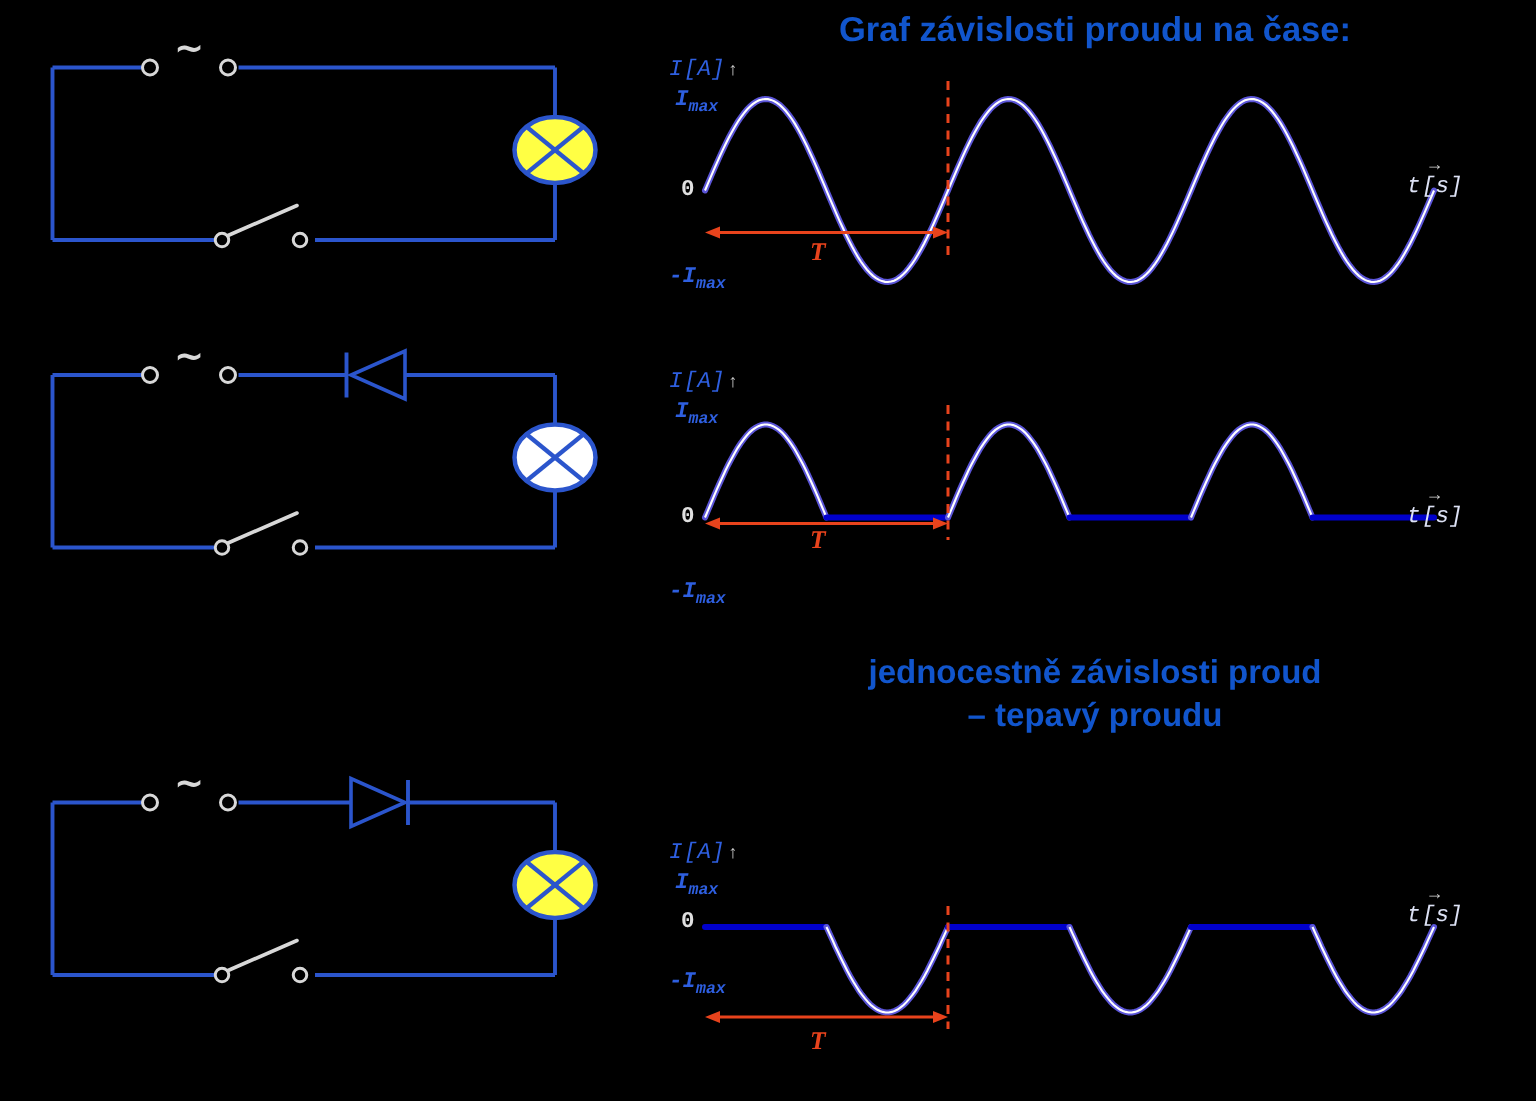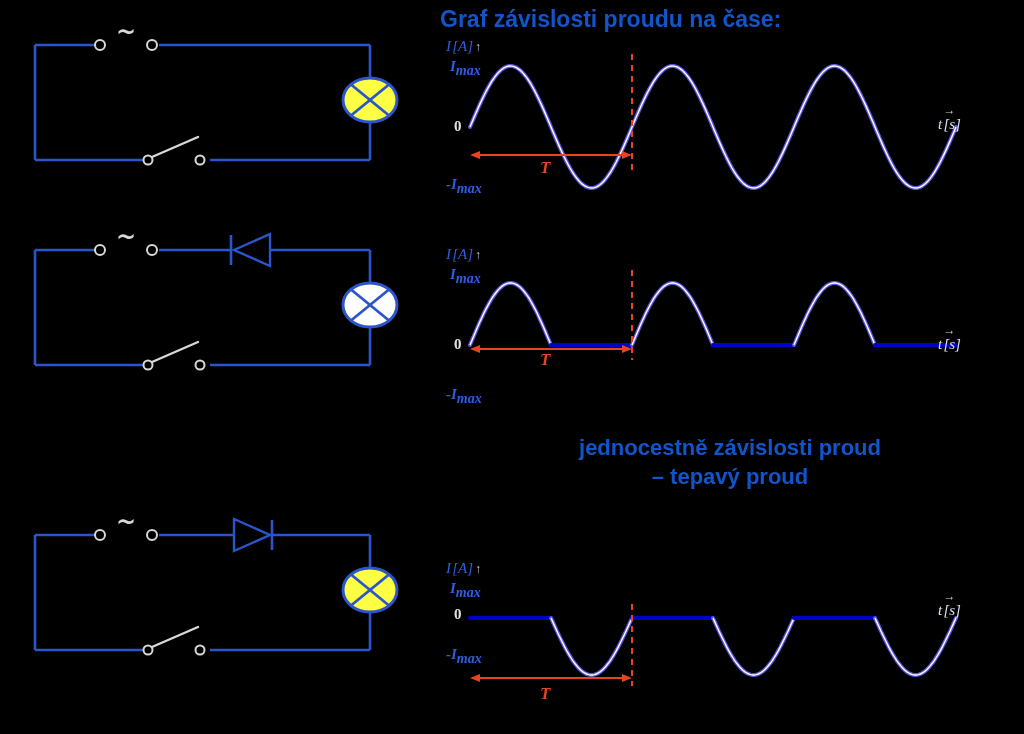--- a/index.html
+++ b/index.html
@@ -1,36 +1,36 @@
 <!DOCTYPE html>
 <html style="--bg: #000000; --text-blue: #1155cc; --axis-blue: #2e5fe0; --wire: #2b55cc; --lamp-yellow: #ffff44; --lamp-white: #ffffff; --curve: #5b55d8; --curve-core: #ffffff; --flat: #0000cc; --red: #e8431c; --gray: #d8d8d8;"><head>
 <meta charset="utf-8">
 <style>
   html,body{margin:0;padding:0;background:#000;}
   .canvas{position:relative;width:1024px;height:734px;background:var(--bg,#000);overflow:hidden;
           font-family:"Liberation Sans",sans-serif;}
-  .title{position:absolute;left:440px;top:6px;width:580px;
+  .title{position:absolute;left:440px;top:6px;width:580px;text-align:center;
          font-weight:bold;font-size:23px;color:var(--text-blue,#1155cc);}
   .caption{position:absolute;left:440px;top:434px;width:580px;text-align:center;
            font-weight:bold;font-size:22px;color:var(--text-blue,#1155cc);line-height:1.3;}
   .circuit{position:absolute;width:400px;height:150px;}
   .wire{stroke:var(--wire,#2b55cc);stroke-width:2.6;fill:none;}
   .terminal{stroke:var(--gray,#d8d8d8);stroke-width:2;fill:#000;}
   .tilde{fill:var(--gray,#d8d8d8);font-size:24px;font-weight:bold;font-family:"DejaVu Sans",sans-serif;}
   .lever{stroke:var(--gray,#d8d8d8);stroke-width:2.4;stroke-linecap:round;}
   .lamp-yellow{fill:var(--lamp-yellow,#ffff44);stroke:var(--wire,#2b55cc);stroke-width:3;}
   .lamp-white{fill:var(--lamp-white,#ffffff);stroke:var(--wire,#2b55cc);stroke-width:3;}
   .lamp-cross{stroke:var(--wire,#2b55cc);stroke-width:2.8;}
   .diode{fill:#000;stroke:var(--wire,#2b55cc);stroke-width:2.4;}
   .diode-bar{stroke:var(--wire,#2b55cc);stroke-width:2.6;}
   .graph{position:absolute;}
   .graph-svg{position:absolute;left:0;top:0;}
   .axis-label{position:absolute;color:var(--axis-blue,#2e5fe0);
-              font-family:Liberation Serif, serif;font-size:15px;font-style:italic;white-space:nowrap;text-align:right;}
-  .axis-label sub{font-size:14px;font-style:italic;}
+              font-family:Liberation Mono, monospace;font-size:15px;font-style:italic;white-space:nowrap;text-align:right;}
+  .axis-label sub{font-size:11px;font-style:italic;}
   .strong{font-weight:bold;}
   .lab-zero{color:#e0e0e0;font-style:normal;font-weight:bold;}
   .lab-t{color:#dde2f5;display:flex;flex-direction:column;align-items:center;line-height:1;}
   .arrow-up{font-style:normal;font-size:12px;color:#cfcfcf;margin-left:2px;}
   .arrow-right{font-style:normal;font-size:12px;color:#cfcfcf;margin-bottom:1px;}
   .t-label{position:absolute;color:var(--red,#e8431c);font-family:"Liberation Serif",serif;
            font-style:italic;font-weight:bold;font-size:17px;}
   .wave-under{stroke:var(--curve,#5b55d8);stroke-width:4;fill:none;stroke-linecap:round;}
   .wave-over{stroke:var(--curve-core,#ffffff);stroke-width:1.4;fill:none;}
   .wave-flat{stroke:var(--flat,#0000cc);stroke-width:4;fill:none;stroke-linecap:round;}
@@ -136,21 +136,21 @@
     <span class="axis-label strong" style="left:6px;top:148px"><i>-I</i><sub>max</sub></span>
     <span class="axis-label lab-t" style="left:498px;top:86px">
         <span class="arrow-right">→</span>
         <span><i>t</i> <span>[s]</span></span>
       </span>
     <span class="t-label" style="left:100px;top:112px">T</span>
   </div>
 
   <div class="caption">
     <div>jednocestně závislosti proud</div>
-    <div>– tepavý proud</div>
+    <div>– tepavý proudu</div>
   </div>
 
   <div class="graph" style="left:440px;top:556px;width:580px;height:178px">
     <svg class="graph-svg" width="580" height="178">
         <path d="M30.0 62 L111.0 62" class="wave-flat"></path>
         <path d="M111.0 62.0L113.0 66.4L115.0 70.7L116.9 75.0L118.9 79.2L120.9 83.3L122.9 87.3L124.8 91.1L126.8 94.8L128.8 98.3L130.8 101.5L132.7 104.6L134.7 107.3L136.7 109.8L138.7 112.1L140.6 114.0L142.6 115.6L144.6 117.0L146.6 118.0L148.5 118.6L150.5 119.0L152.5 119.0L154.5 118.6L156.4 118.0L158.4 117.0L160.4 115.6L162.4 114.0L164.3 112.1L166.3 109.8L168.3 107.3L170.3 104.6L172.2 101.5L174.2 98.3L176.2 94.8L178.2 91.1L180.1 87.3L182.1 83.3L184.1 79.2L186.1 75.0L188.0 70.7L190.0 66.4L192.0 62.0" class="wave-under"></path>
         <path d="M111.0 62.0L113.0 66.4L115.0 70.7L116.9 75.0L118.9 79.2L120.9 83.3L122.9 87.3L124.8 91.1L126.8 94.8L128.8 98.3L130.8 101.5L132.7 104.6L134.7 107.3L136.7 109.8L138.7 112.1L140.6 114.0L142.6 115.6L144.6 117.0L146.6 118.0L148.5 118.6L150.5 119.0L152.5 119.0L154.5 118.6L156.4 118.0L158.4 117.0L160.4 115.6L162.4 114.0L164.3 112.1L166.3 109.8L168.3 107.3L170.3 104.6L172.2 101.5L174.2 98.3L176.2 94.8L178.2 91.1L180.1 87.3L182.1 83.3L184.1 79.2L186.1 75.0L188.0 70.7L190.0 66.4L192.0 62.0" class="wave-over"></path>
         <path d="M192.0 62 L273.0 62" class="wave-flat"></path>
         <path d="M273.0 62.0L275.0 66.4L277.0 70.7L278.9 75.0L280.9 79.2L282.9 83.3L284.9 87.3L286.8 91.1L288.8 94.8L290.8 98.3L292.8 101.5L294.7 104.6L296.7 107.3L298.7 109.8L300.7 112.1L302.6 114.0L304.6 115.6L306.6 117.0L308.6 118.0L310.5 118.6L312.5 119.0L314.5 119.0L316.5 118.6L318.4 118.0L320.4 117.0L322.4 115.6L324.4 114.0L326.3 112.1L328.3 109.8L330.3 107.3L332.3 104.6L334.2 101.5L336.2 98.3L338.2 94.8L340.2 91.1L342.1 87.3L344.1 83.3L346.1 79.2L348.1 75.0L350.0 70.7L352.0 66.4L354.0 62.0" class="wave-under"></path>
         <path d="M273.0 62.0L275.0 66.4L277.0 70.7L278.9 75.0L280.9 79.2L282.9 83.3L284.9 87.3L286.8 91.1L288.8 94.8L290.8 98.3L292.8 101.5L294.7 104.6L296.7 107.3L298.7 109.8L300.7 112.1L302.6 114.0L304.6 115.6L306.6 117.0L308.6 118.0L310.5 118.6L312.5 119.0L314.5 119.0L316.5 118.6L318.4 118.0L320.4 117.0L322.4 115.6L324.4 114.0L326.3 112.1L328.3 109.8L330.3 107.3L332.3 104.6L334.2 101.5L336.2 98.3L338.2 94.8L340.2 91.1L342.1 87.3L344.1 83.3L346.1 79.2L348.1 75.0L350.0 70.7L352.0 66.4L354.0 62.0" class="wave-over"></path>

